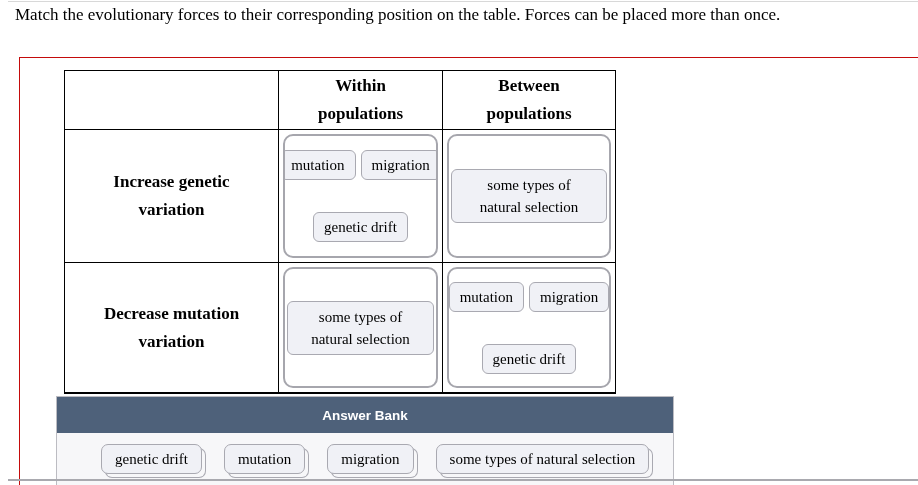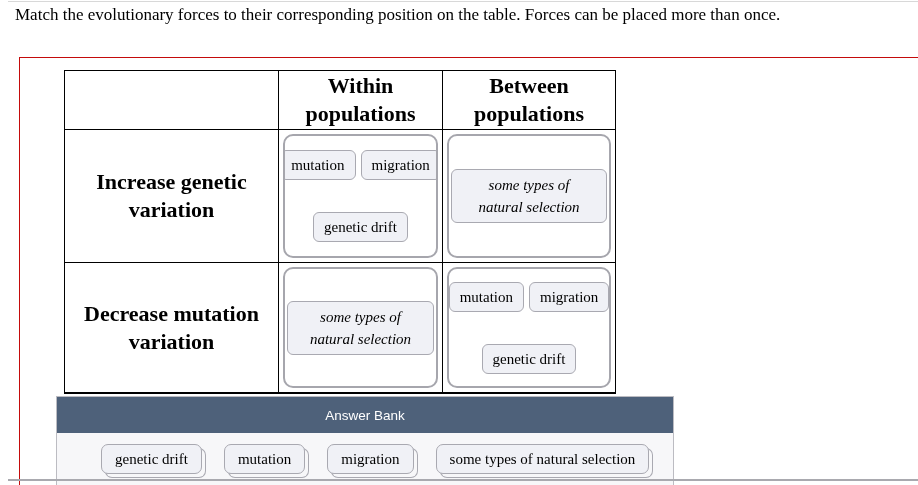--- a/index.html
+++ b/index.html
@@ -51,21 +51,21 @@
     border-bottom: 1px solid #000;
     display: flex;
     align-items: center;
     justify-content: center;
     background: #fff;
   }
   .tcell:nth-child(3n) { border-right: none; }
   .tcell:nth-child(n+7) { border-bottom: none; }
   .col-header, .row-header {
     font-weight: bold;
-    font-size: 22px;
+    font-size: 17px;
     line-height: 28px;
     text-align: center;
     white-space: pre-line;
   }
   .dropzone {
     flex: 1;
     align-self: stretch;
     margin: 4px;
     border: 2px solid #a6a6ad;
     border-radius: 10px;
@@ -92,36 +92,35 @@
     line-height: 22px;
     text-align: center;
     white-space: pre-line;
     color: #000;
     cursor: grab;
   }
   
   .dropzone .zone-row:only-child .chip:only-child {
     flex: 1;
     padding: 4px 6px;
-    font-style: italic;
   }
   
   .answer-bank {
     position: absolute;
     left: 48px; top: 396px;
     width: 618px; height: 92px;
     border: 1px solid #bcbcc2;
     background: #f7f7f9;
   }
   .bank-header {
     height: 36px;
     background: #4e617a;
     color: #ffffff;
     font-family: "Liberation Sans", sans-serif;
-    font-weight: normal;
+    font-weight: bold;
     font-size: 13.5px;
     display: flex;
     align-items: center;
     justify-content: center;
   }
   .bank-row {
     display: flex;
     justify-content: flex-start;
     gap: 22px;
     padding: 11px 10px 0 44px;

